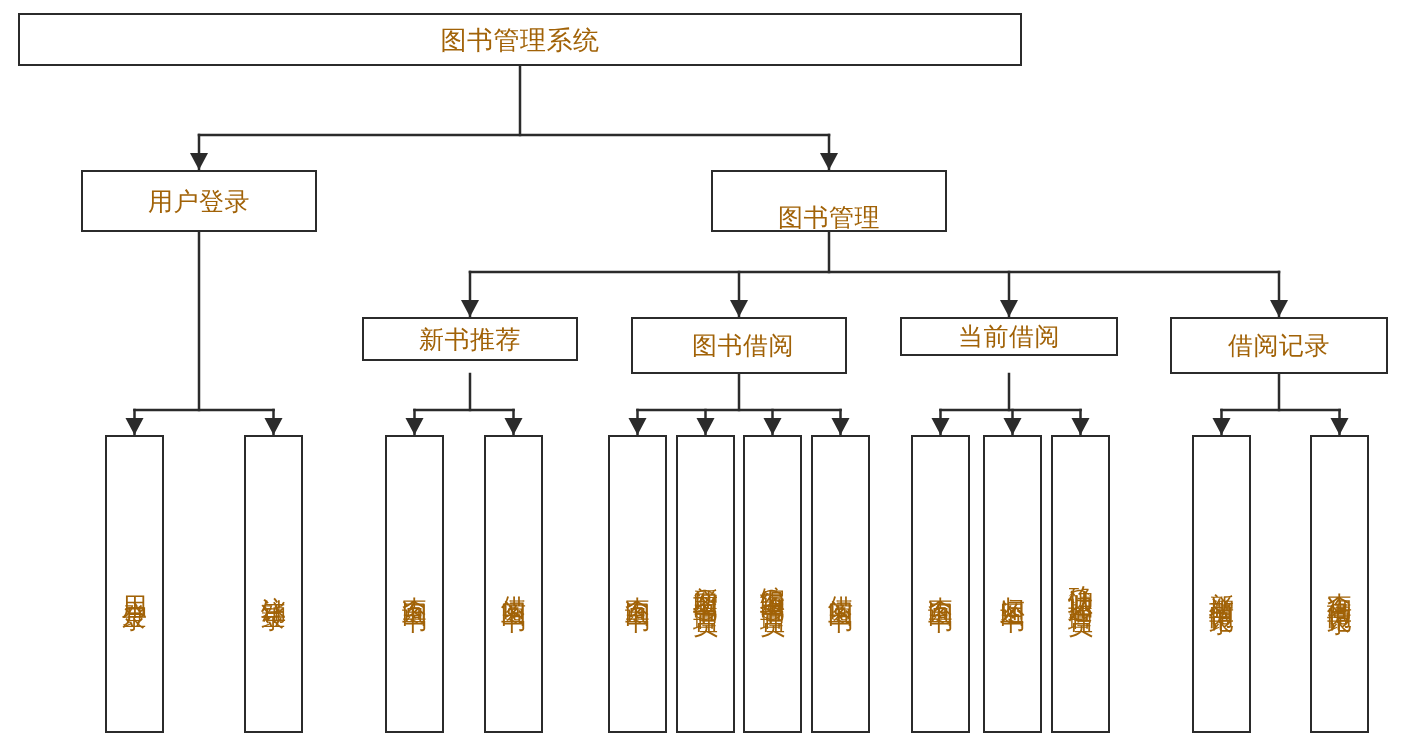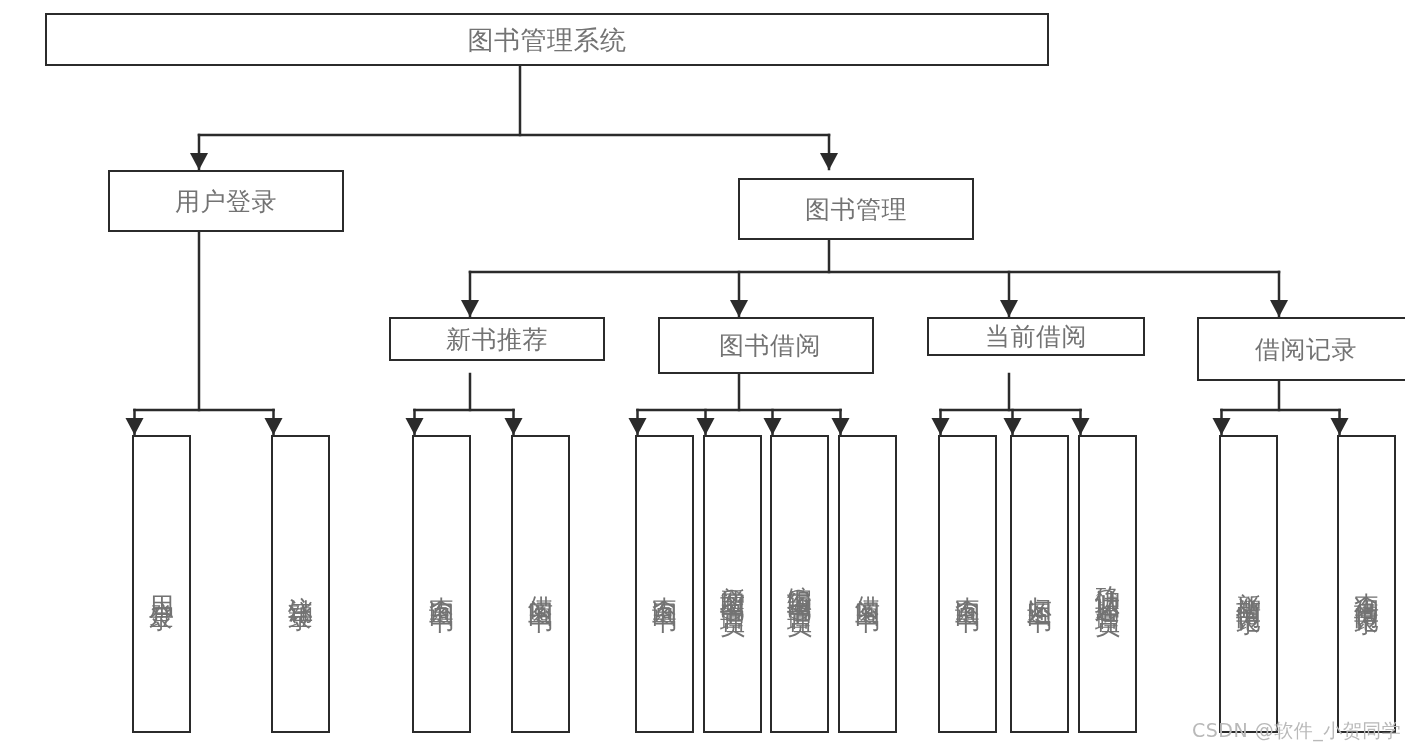--- a/index.html
+++ b/index.html
@@ -26,22 +26,21 @@
     pointer-events: none;
   }
   .node {
     position: absolute;
     box-sizing: border-box;
     border: 2.5px solid #2b2b2b;
     background: #ffffff;
     display: flex;
     align-items: center;
     justify-content: center;
-    color: #737373;
-    margin-left: 27px;
+    color: #a16207;
   }
   .node-label {
     display: block;
     line-height: 1.0;
     white-space: nowrap;
   }
   
   .node.horiz .node-label {
     font-size: 25px;
     letter-spacing: 0.5px;
@@ -130,33 +129,33 @@
       <line x1="1339.5" y1="410" x2="1339.5" y2="434" stroke="#2b2b2b" stroke-width="2.5" stroke-linecap="square"></line>
       <path d="M 1330.5 418 L 1348.5 418 L 1339.5 435 Z" fill="#2b2b2b"></path>
     </svg>
   <div id="nodes">
       <div class="node horiz root" id="node-root" style="left: 18px; top: 13px; width: 1004px; height: 53px;">
         <span class="node-label">图书管理系统</span>
       </div>
       <div class="node horiz" id="node-l2_a" style="left: 81px; top: 170px; width: 236px; height: 62px;">
         <span class="node-label">用户登录</span>
       </div>
-      <div class="node horiz" id="node-l2_b" style="left: 711px; top: 178px; width: 236px; height: 62px;">
+      <div class="node horiz" id="node-l2_b" style="left: 711px; top: 170px; width: 236px; height: 62px; align-items: flex-end;">
         <span class="node-label">图书管理</span>
       </div>
       <div class="node horiz" id="node-l3_a" style="left: 362px; top: 317px; width: 216px; height: 44px;">
         <span class="node-label">新书推荐</span>
       </div>
       <div class="node horiz" id="node-l3_b" style="left: 631px; top: 317px; width: 216px; height: 57px; padding-left: 8px;">
         <span class="node-label">图书借阅</span>
       </div>
       <div class="node horiz" id="node-l3_c" style="left: 900px; top: 317px; width: 218px; height: 39px;">
         <span class="node-label">当前借阅</span>
       </div>
-      <div class="node horiz" id="node-l3_d" style="left: 1170px; top: 317px; width: 218px; height: 64px;">
+      <div class="node horiz" id="node-l3_d" style="left: 1170px; top: 317px; width: 218px; height: 57px;">
         <span class="node-label">借阅记录</span>
       </div>
       <div class="node vert" id="node-leaf_1" style="left: 105px; top: 435px; width: 59px; height: 298px; align-items: center;">
         <span class="node-label">用户登录</span>
       </div>
       <div class="node vert" id="node-leaf_2" style="left: 244px; top: 435px; width: 59px; height: 298px; align-items: center;">
         <span class="node-label">注销登录</span>
       </div>
       <div class="node vert" id="node-leaf_3" style="left: 385px; top: 435px; width: 59px; height: 298px; align-items: center;">
         <span class="node-label">查询图书</span>
@@ -185,14 +184,13 @@
       <div class="node vert" id="node-leaf_11" style="left: 1051px; top: 435px; width: 59px; height: 298px; align-items: center;">
         <span class="node-label">确认归还（管理员）</span>
       </div>
       <div class="node vert" id="node-leaf_12" style="left: 1192px; top: 435px; width: 59px; height: 298px; align-items: center;">
         <span class="node-label">新增借阅记录</span>
       </div>
       <div class="node vert" id="node-leaf_13" style="left: 1310px; top: 435px; width: 59px; height: 298px; align-items: center;">
         <span class="node-label">查询借阅记录</span>
       </div>
     </div>
-  <div class="watermark" style="left: 1192px; top: 718px;">CSDN @软件_小贺同学</div>
 </div>
 
 </body></html>

